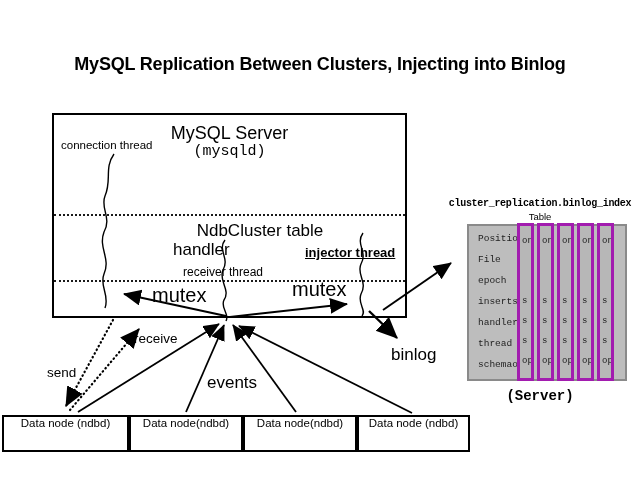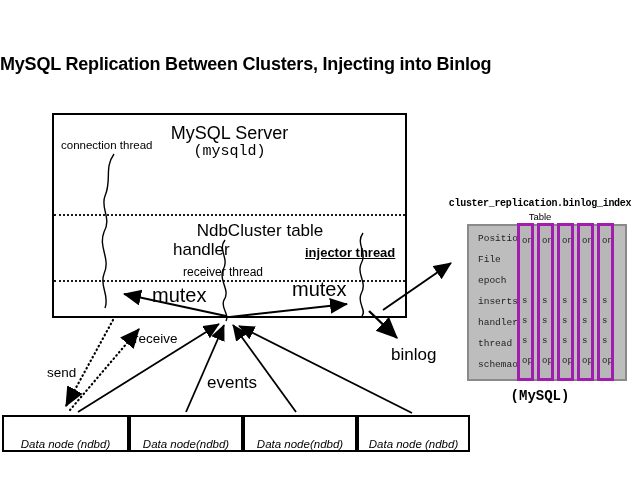--- a/index.html
+++ b/index.html
@@ -1,19 +1,19 @@
 <!DOCTYPE html>
 <html><head>
 <meta charset="utf-8">
 <style>
   html,body{margin:0;padding:0;background:#fff;}
   #canvas{position:relative;width:640px;height:481px;background:#fff;overflow:hidden;
           font-family:"Liberation Sans",sans-serif;color:#000;}
   .abs{position:absolute;}
-  #title{left:0;right:0;top:54px;font-size:18px;font-weight:bold;letter-spacing:-0.2px;}
+  #title{left:0;right:0;top:54px;text-align:center;font-size:18px;font-weight:bold;letter-spacing:-0.2px;}
   #server-box{left:52px;top:113px;width:355px;height:205px;border:2px solid #000;box-sizing:border-box;}
   .dotline{height:0;border-top:2px dotted #1a1a1a;}
   #dotline1{left:54px;top:214px;width:351px;}
   #dotline2{left:54px;top:280px;width:351px;}
   #server-title{left:52px;top:123px;width:355px;text-align:center;font-size:18px;}
   #server-sub{left:52px;top:143px;width:355px;text-align:center;font-size:15px;
               font-family:"Liberation Mono","DejaVu Sans Mono",monospace;}
   #conn-thread{left:61px;top:139px;font-size:11.5px;}
   #ndb-line1{left:150px;top:221px;width:220px;text-align:center;font-size:17px;}
   #ndb-line2{left:173px;top:240px;width:200px;text-align:left;font-size:17px;}
@@ -37,21 +37,21 @@
   .strip{position:absolute;top:-3px;width:17px;height:158px;background:#b7b7b7;
          border:3px solid #a21caf;box-sizing:border-box;display:flex;flex-direction:column;
          justify-content:space-between;padding:10px 0 12px 2px;
          font-family:"Liberation Mono","DejaVu Sans Mono",monospace;font-size:9px;color:#1e1e1e;}
   .strip span{display:block;height:10px;line-height:10px;overflow:hidden;}
   #strip0{left:48px;} #strip1{left:68px;} #strip2{left:88px;} #strip3{left:108px;} #strip4{left:128px;}
   #engine-label{left:460px;top:388px;width:160px;text-align:center;font-size:14px;font-weight:bold;
                 font-family:"Liberation Mono","DejaVu Sans Mono",monospace;}
   
   .dnode{position:absolute;top:415px;height:37px;border:2.5px solid #000;box-sizing:border-box;
-         background:#fff;display:flex;align-items:flex-end;justify-content:center;font-size:11.5px;font-style:italic;}
+         background:#fff;display:flex;align-items:flex-start;justify-content:center;font-size:11.5px;}
   #dnode0{left:2px;width:127px;} #dnode1{left:129px;width:114px;}
   #dnode2{left:243px;width:114px;} #dnode3{left:357px;width:113px;}
   #overlay{position:absolute;left:0;top:0;width:640px;height:481px;pointer-events:none;}
 </style>
 </head>
 <body>
 
 <div id="canvas">
 
   <div class="abs" id="title">MySQL Replication Between Clusters, Injecting into Binlog</div>
@@ -128,21 +128,21 @@
       <span>on</span>
       <span></span>
       <span></span>
       <span>s</span>
       <span>s</span>
       <span>s</span>
       <span>ops</span>
     </div>
   </div>
 
-  <div class="abs" id="engine-label">(MySQL)</div>
+  <div class="abs" id="engine-label">(Server)</div>
 
   <div class="dnode" id="dnode0">
     <span>Data node (ndbd)</span>
   </div>
   <div class="dnode" id="dnode1">
     <span>Data node(ndbd)</span>
   </div>
   <div class="dnode" id="dnode2">
     <span>Data node(ndbd)</span>
   </div>

